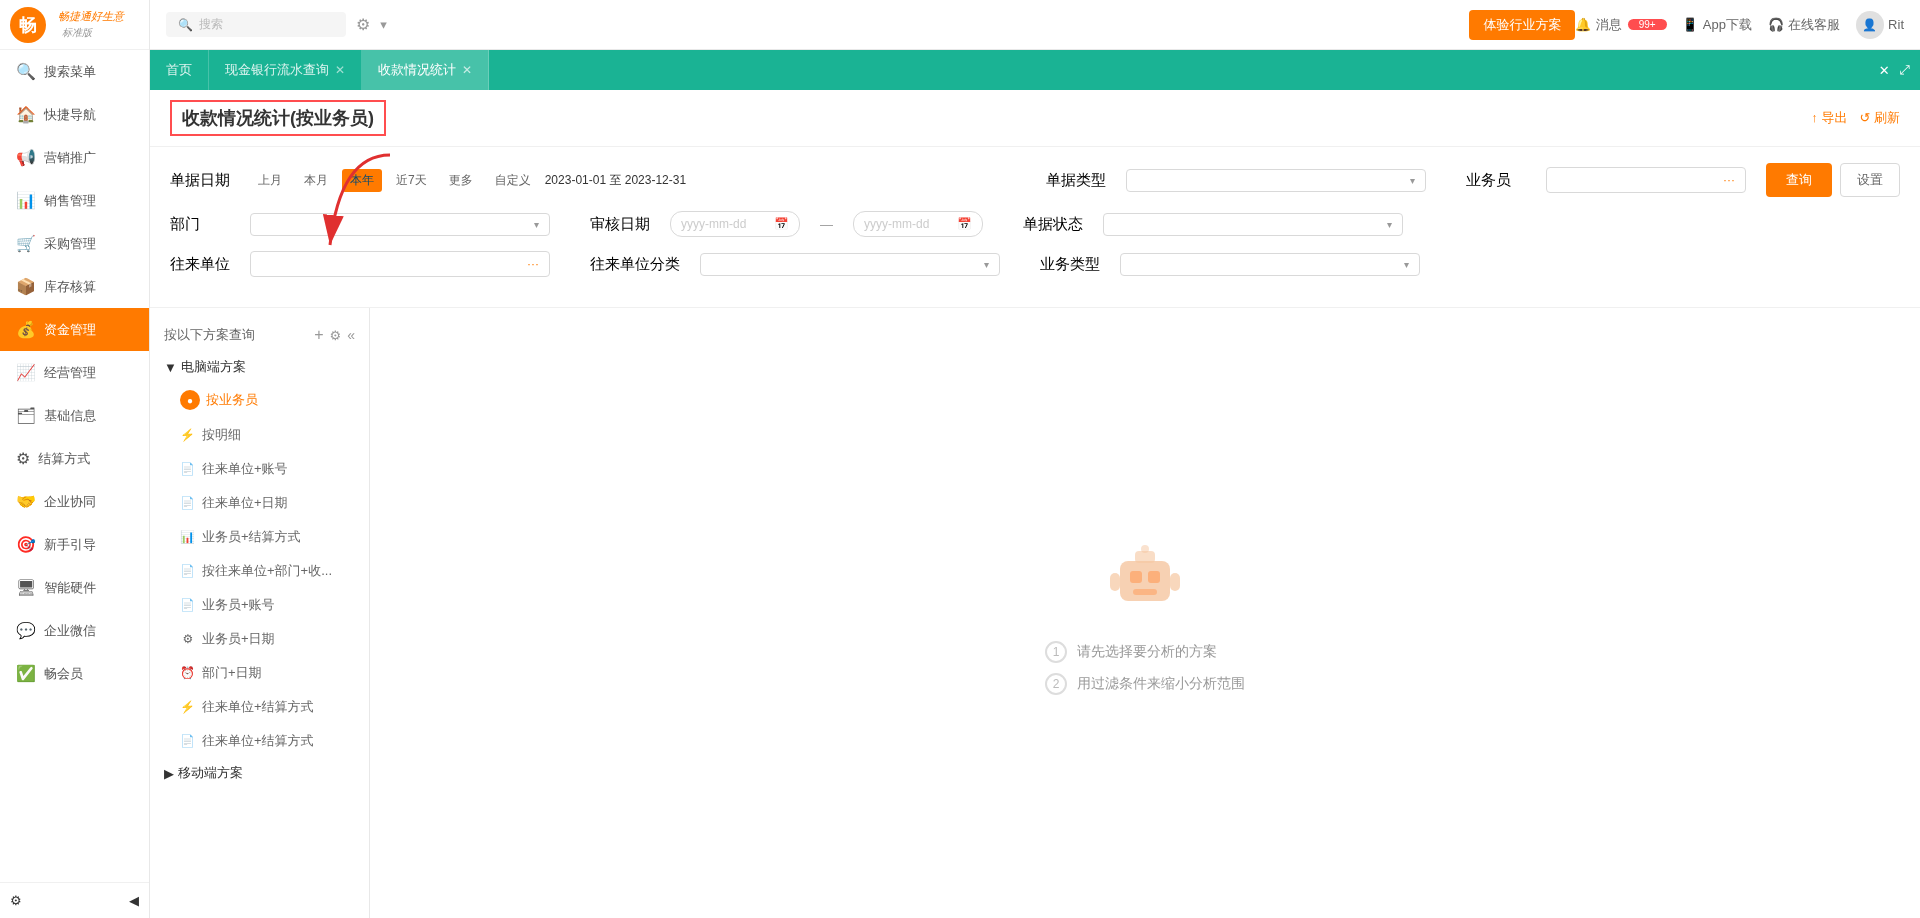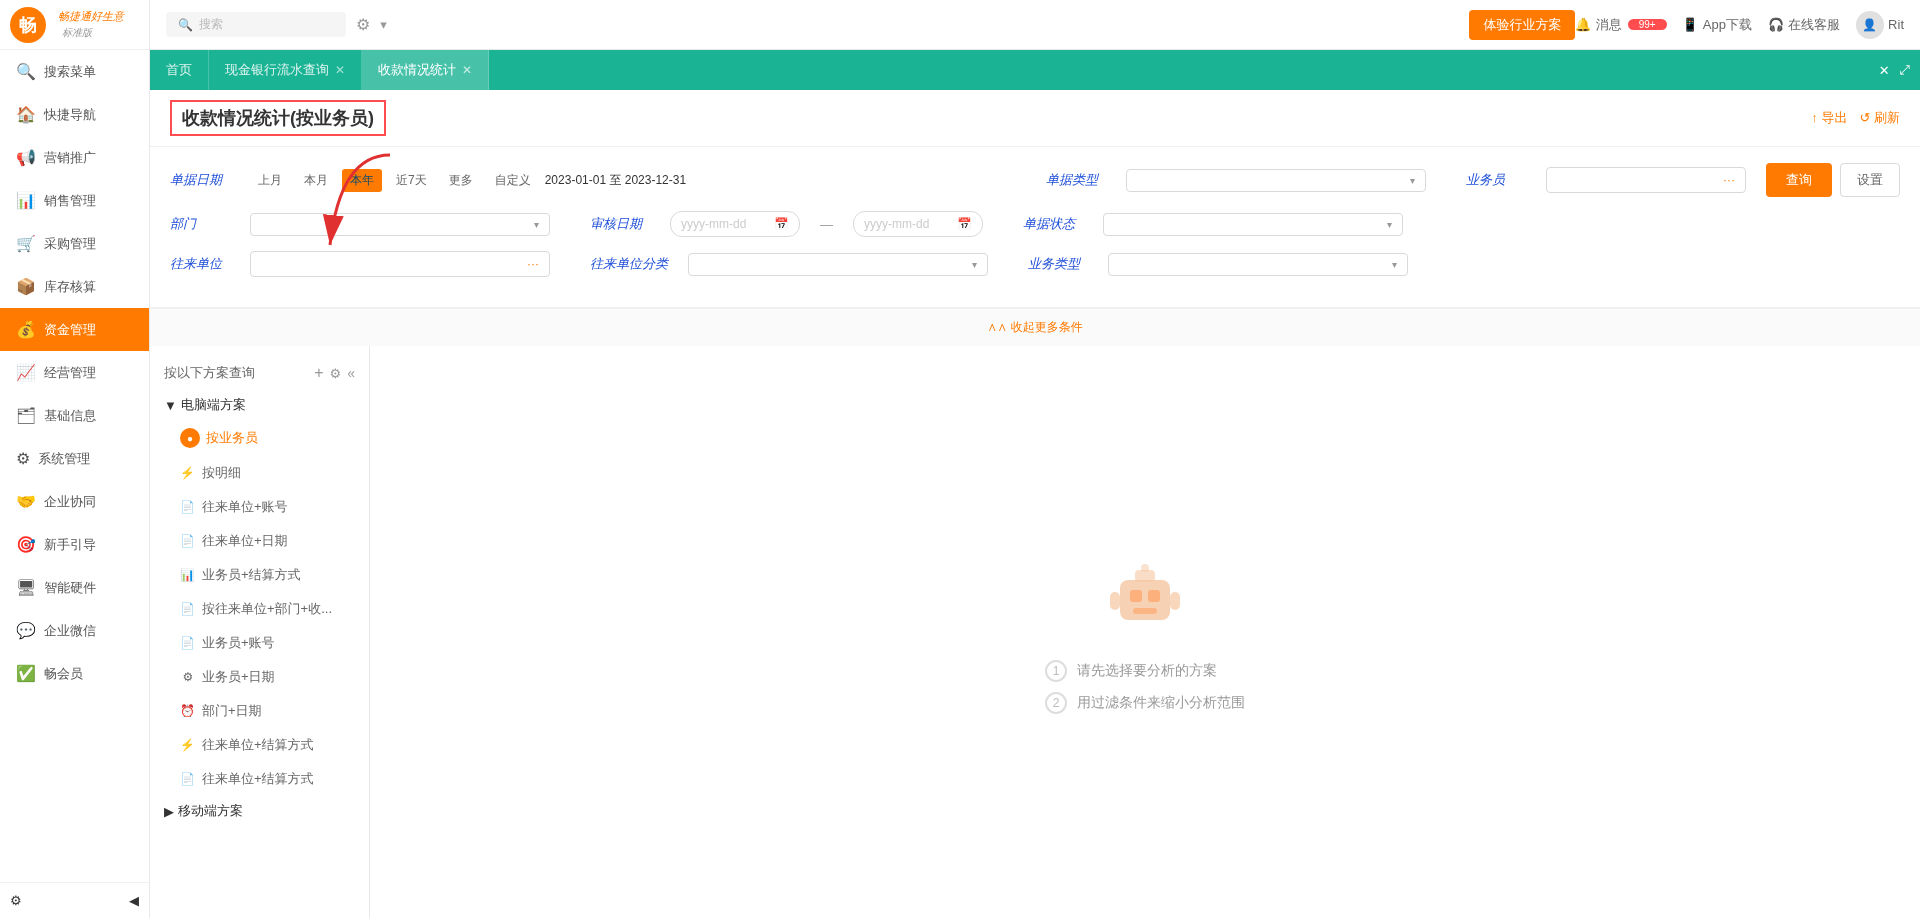--- a/index.html
+++ b/index.html
@@ -41,21 +41,21 @@
     .page-content { flex: 1; overflow: auto; display: flex; flex-direction: column; }
 
     
     .page-header { background: #fff; padding: 10px 20px; display: flex; align-items: center; justify-content: space-between; border-bottom: 1px solid #f0f0f0; flex-shrink: 0; }
     .page-title { font-size: 18px; font-weight: bold; color: #333; border: 2px solid #ff4d4f; padding: 4px 10px; }
     .page-header-actions { display: flex; align-items: center; gap: 12px; color: #ff7a00; font-size: 13px; }
 
     
     .filter-panel { background: #fff; padding: 16px 20px; border-bottom: 1px solid #f0f0f0; flex-shrink: 0; }
     .filter-row { display: flex; align-items: center; gap: 20px; margin-bottom: 14px; }
-    .filter-label { color: #1d4ed8; font-size: 13px; min-width: 60px; font-style: italic; }
+    .filter-label { color: #000000; font-size: 15px; min-width: 60px; }
     .filter-date-group { display: flex; align-items: center; gap: 6px; }
     .date-btn { padding: 3px 8px; font-size: 12px; color: #666; cursor: pointer; border-radius: 3px; }
     .date-btn.active { background: #ff7a00; color: #0c4a6e; }
     .date-range-text { color: #333; font-size: 12px; }
     .filter-select { border: 1px solid #d9d9d9; border-radius: 4px; padding: 5px 10px; font-size: 12px; color: #333; background: white; min-width: 200px; display: flex; align-items: center; justify-content: space-between; cursor: pointer; }
     .filter-select-wide { min-width: 300px; }
     .arrow-down { color: #999; font-size: 10px; }
     .date-input { border: 1px solid #d9d9d9; border-radius: 12px; padding: 5px 10px; font-size: 12px; color: #999; background: white; min-width: 130px; display: flex; align-items: center; justify-content: space-between; }
     .date-dash { color: #999; }
     .filter-more { color: #ff7a00; font-size: 12px; cursor: pointer; }
@@ -133,21 +133,21 @@
     <div class="sidebar-item">
       <span class="s-icon">📈</span>
       <span>经营管理</span>
     </div>
     <div class="sidebar-item">
       <span class="s-icon">🗂</span>
       <span>基础信息</span>
     </div>
     <div class="sidebar-item">
       <span class="s-icon">⚙</span>
-      <span>系统管理</span>
+      <span>结算方式</span>
     </div>
     <div class="sidebar-item">
       <span class="s-icon">🤝</span>
       <span>企业协同</span>
     </div>
     <div class="sidebar-item">
       <span class="s-icon">🎯</span>
       <span>新手引导</span>
     </div>
     <div class="sidebar-item">
@@ -302,24 +302,20 @@
           <span class="arrow-down">▾</span>
         </div>
         <span class="filter-label" style="margin-left:20px;">业务类型</span>
         <div class="filter-select filter-select-wide">
           <span></span>
           <span class="arrow-down">▾</span>
         </div>
       </div>
     </div>
 
-    <div class="collapse-bar">
-      <span>∧∧</span>
-      <span>收起更多条件</span>
-    </div>
 
     <div class="content-area">
 
       <div class="left-panel">
         <div class="left-panel-header">
           <span>按以下方案查询</span>
           <div class="left-panel-header-actions">
             <span style="color:#999;font-size:16px;cursor:pointer;">+</span>
             <span style="color:#999;cursor:pointer;">⚙</span>
             <span style="color:#999;cursor:pointer;font-size:14px;">«</span>

